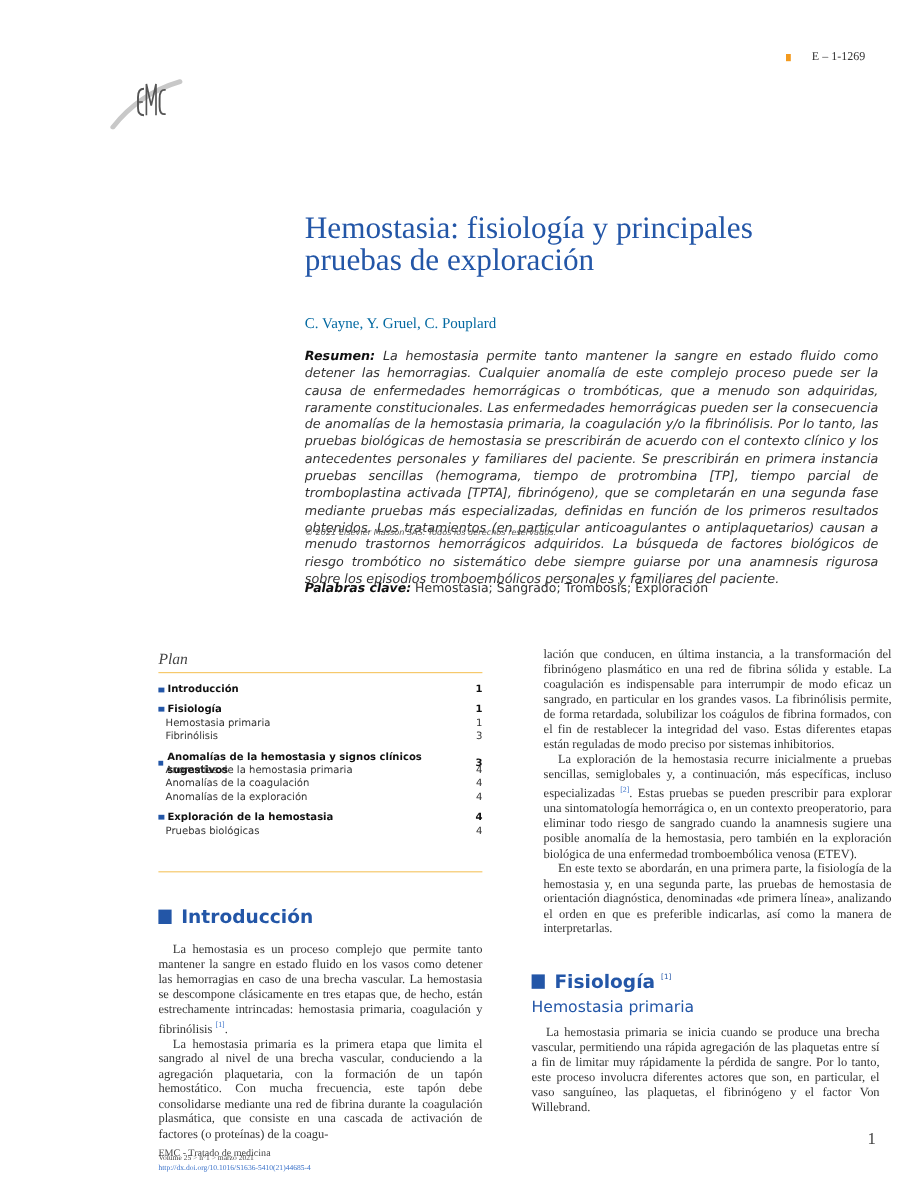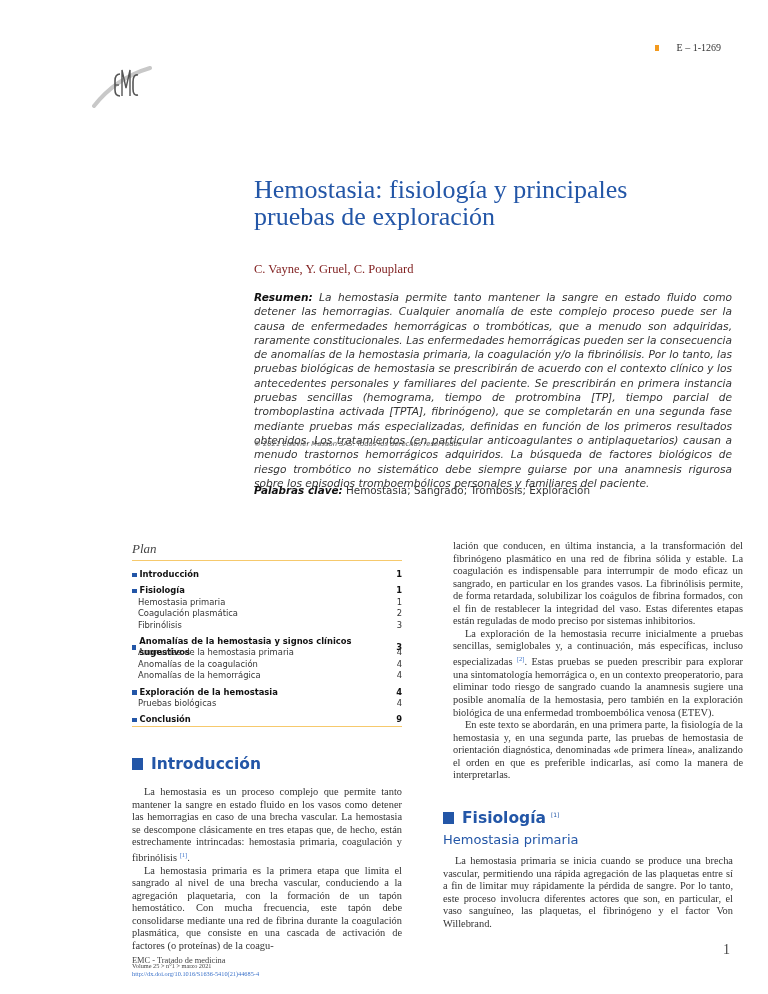--- a/index.html
+++ b/index.html
@@ -8,21 +8,21 @@
   .serif { font-family: "Liberation Serif", "DejaVu Serif", serif; }
   .sans { font-family: "DejaVu Sans", "Liberation Sans", sans-serif; }
 
   
   #code { top: 42px; right: 47px; font-size: 10px; color: #333; display: flex; align-items: center; gap: 18px; justify-content: center; }
   #code .sq { width: 4px; height: 6px; background: #f39a1e; display: inline-block; }
   #logo { left: 88px; top: 48px; width: 72px; height: 60px; }
 
   
   #title { left: 254px; top: 176px; width: 440px; font-size: 26px; font-weight: normal; color: #2356a7; line-height: 27px; margin: 0; }
-  #authors { left: 254px; top: 262px; font-size: 12.5px; color: #7f1d1d; }
+  #authors { left: 254px; top: 262px; font-size: 12.5px; color: #0369a1; }
   #abstract { left: 254px; top: 290px; width: 478px; font-size: 10.6px; line-height: 14.3px; color: #333; font-style: italic; text-align: justify; margin: 0; }
   #abstract b { font-style: italic; font-weight: bold; color: #111; }
   #copyright { left: 254px; top: 440px; font-size: 6.8px; font-style: italic; color: #555; text-align: center; }
   #keywords { left: 254px; top: 484px; font-size: 10.4px; color: #333; }
   #keywords b { font-weight: bold; color: #111; font-style: italic; }
 
   
   #plan-label { left: 132px; top: 541px; font-size: 13px; font-style: italic; color: #444; }
   #plan-top-rule, #plan-bottom-rule { left: 132px; width: 270px; height: 1px; background: #f6c96c; }
   #plan-top-rule { top: 560px; }
@@ -101,63 +101,52 @@
         <span class="bullet"></span>
         <span>Fisiología</span>
       </span>
       <span>1</span>
     </div>
   <div class="toc-row sub">
       <span>Hemostasia primaria</span>
       <span>1</span>
     </div>
   <div class="toc-row sub">
-      <span>Coagulación plasmática</span>
-      <span>2</span>
-    </div>
-  <div class="toc-row sub">
       <span>Fibrinólisis</span>
       <span>3</span>
     </div>
   <div class="toc-row main">
       <span class="lbl">
         <span class="bullet"></span>
         <span>Anomalías de la hemostasia y signos clínicos sugestivos</span>
       </span>
       <span>3</span>
     </div>
   <div class="toc-row sub">
       <span>Anomalías de la hemostasia primaria</span>
       <span>4</span>
     </div>
   <div class="toc-row sub">
       <span>Anomalías de la coagulación</span>
       <span>4</span>
     </div>
   <div class="toc-row sub">
-      <span>Anomalías de la hemorrágica</span>
+      <span>Anomalías de la exploración</span>
       <span>4</span>
     </div>
   <div class="toc-row main">
       <span class="lbl">
         <span class="bullet"></span>
         <span>Exploración de la hemostasia</span>
       </span>
       <span>4</span>
     </div>
   <div class="toc-row sub">
       <span>Pruebas biológicas</span>
       <span>4</span>
-    </div>
-  <div class="toc-row main">
-      <span class="lbl">
-        <span class="bullet"></span>
-        <span>Conclusión</span>
-      </span>
-      <span>9</span>
     </div>
 </div>
 <div id="plan-bottom-rule" class="abs"></div>
 
 <div id="intro-heading" class="abs sans h1">
   <span class="blk"></span>
   <span>Introducción</span>
 </div>
 
 <div id="col1-body" class="abs serif body">

